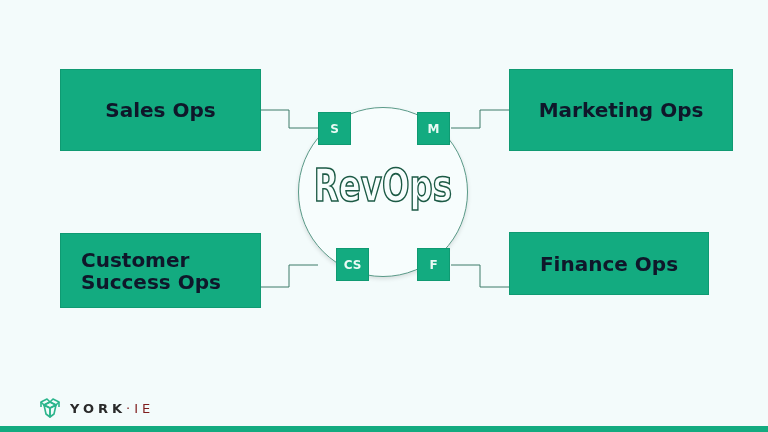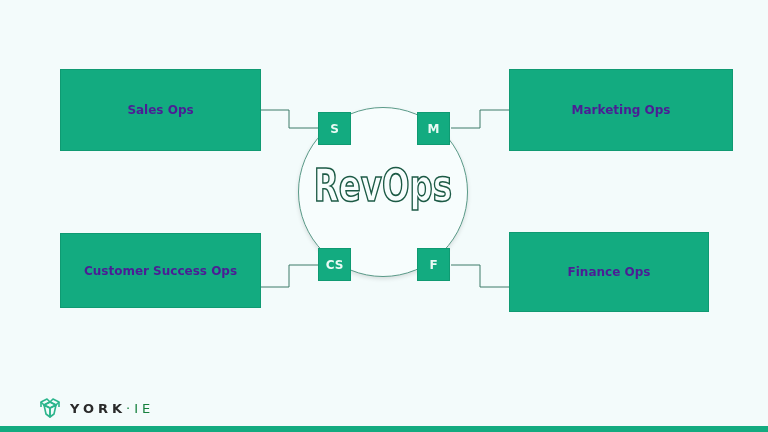--- a/index.html
+++ b/index.html
@@ -3,21 +3,21 @@
 <meta charset="utf-8">
 <style>
   html, body { margin:0; padding:0; }
   body {
     width:768px; height:432px; position:relative; overflow:hidden;
     background:#f3fbfb;
     font-family:"DejaVu Sans", sans-serif;
   }
   .box {
     position:absolute; background:#13ab80; border:1px solid #0f9a72;
-    color:#4c1d95; font-weight:bold; font-size:12px; line-height:22px;
+    color:#0f172a; font-weight:bold; font-size:20px; line-height:22px;
     display:flex; align-items:center; justify-content:center; text-align:left;
     box-sizing:border-box;
   }
   .tag {
     position:absolute; width:33px; height:33px; background:#13ab80;
     color:#eafaf4; font-weight:bold; font-size:12px;
     display:flex; align-items:center; justify-content:center;
     box-sizing:border-box; border:1px solid #0f9a72;
   }
   .circle {
@@ -29,45 +29,45 @@
     position:absolute; left:298px; top:160px; width:170px; text-align:center;
     font-family:"DejaVu Sans Condensed","DejaVu Sans", sans-serif;
     font-size:44px; font-weight:bold; color:#f7fdfd;
     -webkit-text-stroke:1.6px #1c5a45; letter-spacing:0px;
     transform:scaleX(0.82);
   }
   svg.lines { position:absolute; left:0; top:0; }
   .footer-bar { position:absolute; left:0; bottom:0; width:768px; height:6px; background:#13ab80; }
   .logo { position:absolute; left:38px; top:396px; display:flex; align-items:center; }
   .logo-text { margin-left:8px; font-size:13px; font-weight:bold; color:#2a2a2a; letter-spacing:4px; }
-  .logo-text .ie { font-weight:normal; color:#15803d; }
+  .logo-text .ie { font-weight:normal; color:#7f1d1d; }
 </style>
 </head>
 <body>
 
 <svg class="lines" width="768" height="432">
   <g stroke="#3d7a68" stroke-width="1" fill="none">
     <polyline points="261,110 289,110 289,128 318,128"></polyline>
     <polyline points="451,128 480,128 480,110 509,110"></polyline>
     <polyline points="261,287 289,287 289,265 318,265"></polyline>
     <polyline points="451,265 480,265 480,287 509,287"></polyline>
   </g>
 </svg>
 
 <div class="circle"></div>
 <div class="revops">RevOps</div>
 
 <div class="box" style="left:60px; top:69px; width:201px; height:82px;">Sales Ops</div>
 <div class="box" style="left:509px; top:69px; width:224px; height:82px;">Marketing Ops</div>
 <div class="box" style="left:60px; top:233px; width:201px; height:75px; padding:0 20px;">Customer Success Ops</div>
-<div class="box" style="left:509px; top:232px; width:200px; height:80px;">Finance Ops</div>
+<div class="box" style="left:509px; top:232px; width:200px; height:63px;">Finance Ops</div>
 
 <div class="tag" style="left:318px; top:112px;">S</div>
 <div class="tag" style="left:417px; top:112px;">M</div>
-<div class="tag" style="left:318px; top:248px;">CS</div>
+<div class="tag" style="left:336px; top:248px;">CS</div>
 <div class="tag" style="left:417px; top:248px;">F</div>
 
 <div class="logo">
   <svg width="24" height="24" viewBox="0 0 24 24">
     <g fill="none" stroke="#2bb58c" stroke-width="1.6" stroke-linejoin="round">
       <polygon points="3,6 9,3 12,6 6,9"></polygon>
       <polygon points="12,6 15,3 21,6 18,9"></polygon>
       <polygon points="6,9 12,6 18,9 12,12"></polygon>
       <polygon points="6,9 12,12 12,21 8,18"></polygon>
       <polygon points="18,9 12,12 12,21 16,18"></polygon>

